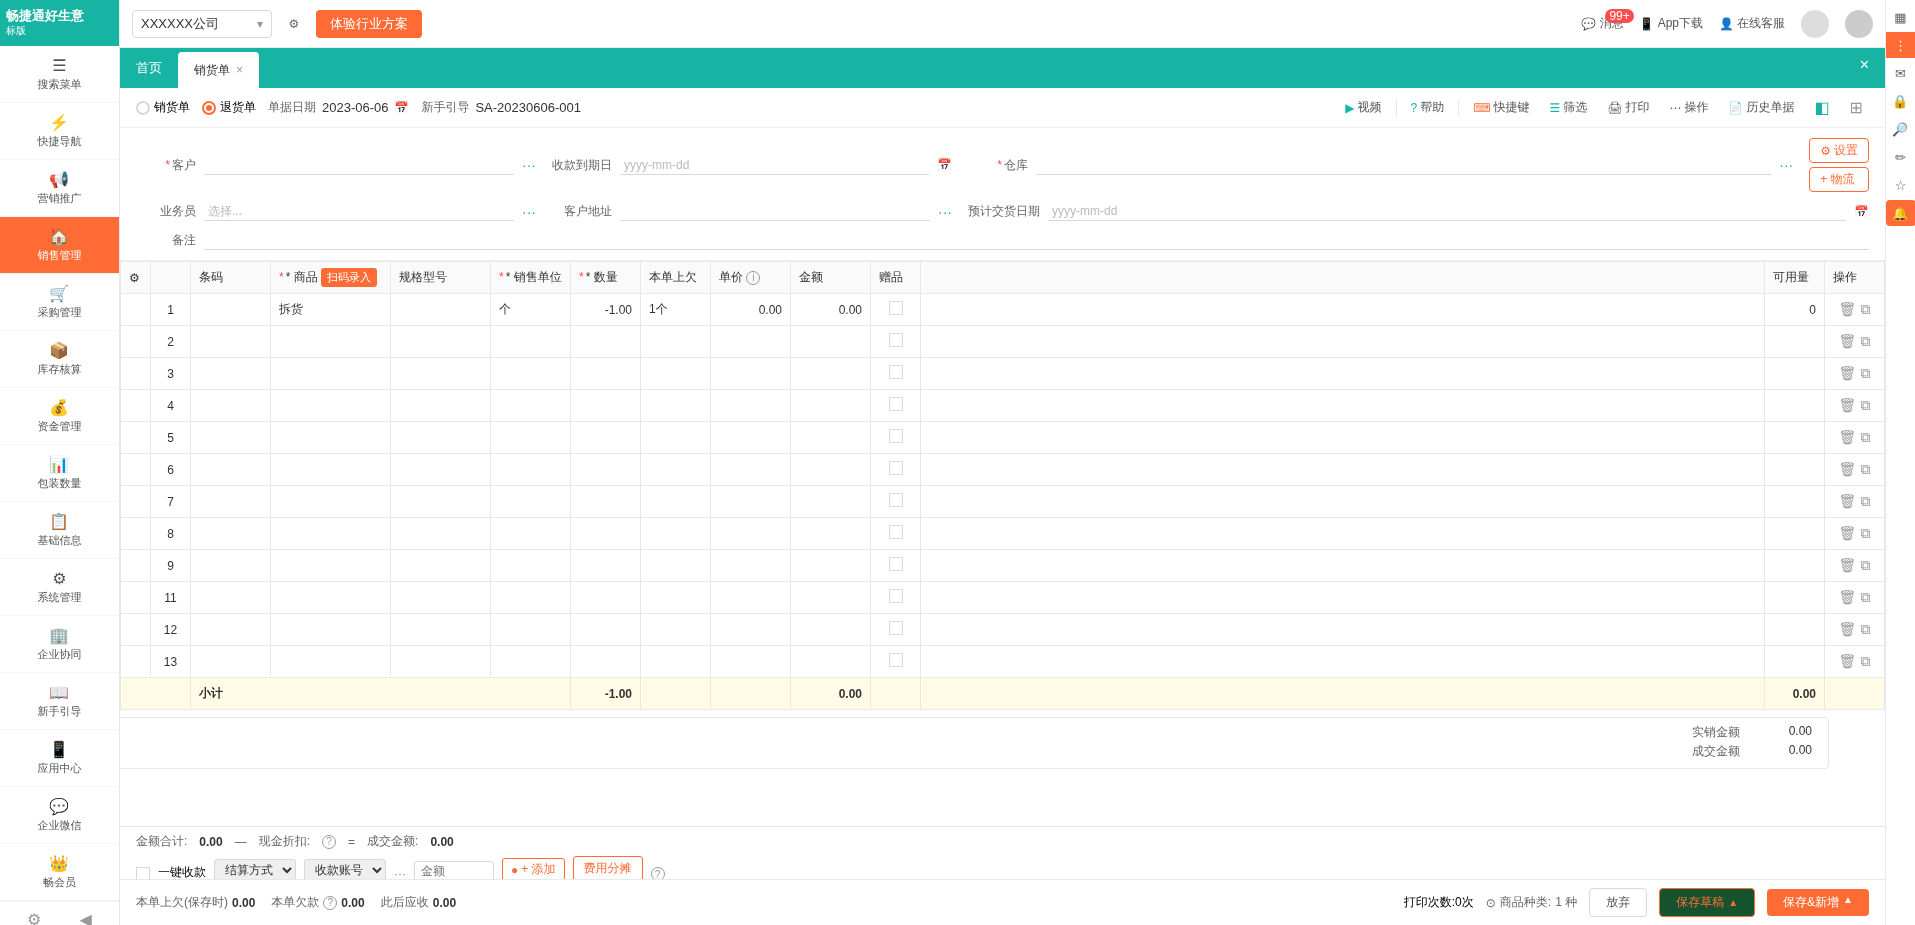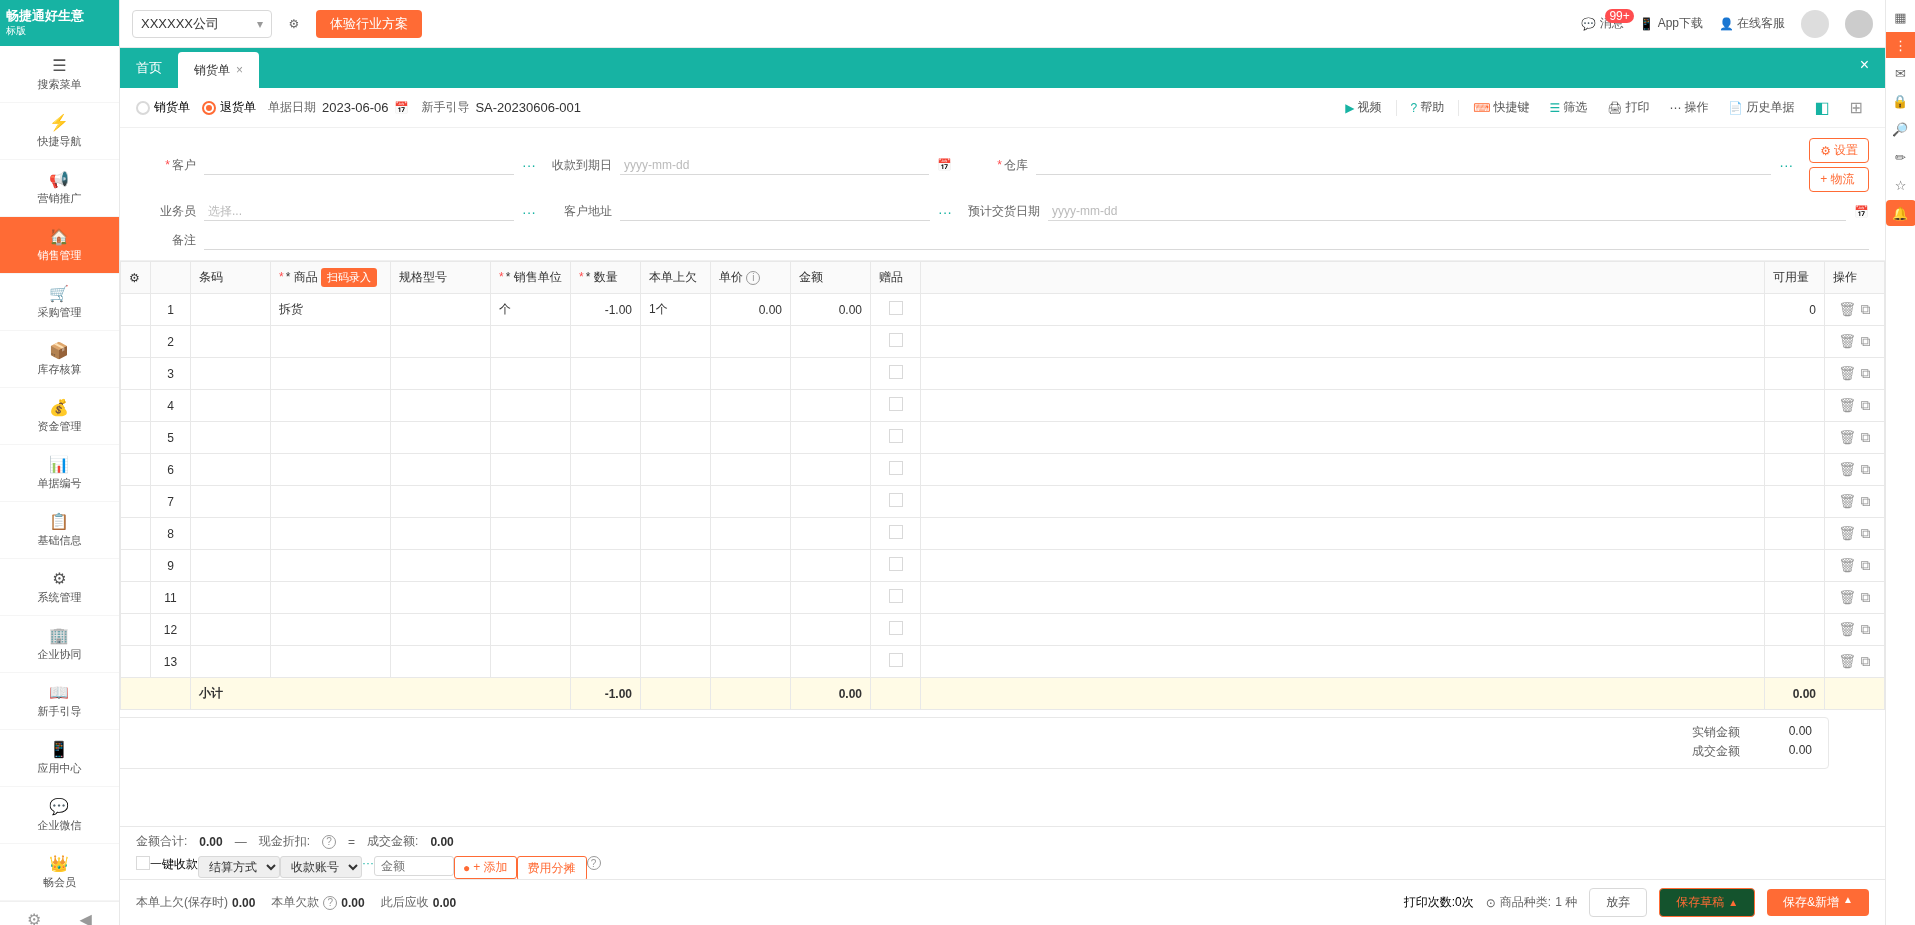--- a/index.html
+++ b/index.html
@@ -93,21 +93,21 @@
     .subtotal-row td { background: #fffbe6; font-weight: bold; }
     .settings-col { width: 30px; text-align: center; color: #666; cursor: pointer; }
 
     
     .bottom-bar { border-top: 1px solid #e8e8e8; padding: 6px 16px; background: #fff; }
     .total-row { display: flex; align-items: center; gap: 12px; margin-bottom: 6px; }
     .total-label { color: #666; }
     .total-value { color: #333; font-weight: bold; }
     .dash { color: #666; }
     .equals { color: #666; }
-    .payment-row { display: flex; align-items: flex-start; }
+    .payment-row { display: flex; align-items: flex-end; gap: 8px; }
     .payment-checkbox { width: 14px; height: 14px; border: 1px solid #d9d9d9; }
     .payment-select { border: 1px solid #d9d9d9; padding: 2px 6px; border-radius: 3px; color: #333; }
     .payment-input { border: 1px solid #d9d9d9; padding: 2px 6px; border-radius: 3px; color: #bbb; width: 80px; }
     .add-btn { background: #fff; border: 1px solid #ff6b35; color: #ff6b35; padding: 2px 8px; border-radius: 3px; cursor: pointer; display: flex; align-items: center; gap: 3px; }
     .fee-split-btn { background: #fff; border: 1px solid #ff6b35; color: #ff6b35; padding: 3px 10px; border-radius: 3px; cursor: pointer; }
 
     
     .footer-bar { display: flex; align-items: center; padding: 8px 16px; background: #fff; border-top: 1px solid #e8e8e8; }
     .footer-stats { display: flex; align-items: center; gap: 16px; color: #666; }
     .footer-stat { display: flex; align-items: center; gap: 4px; }
@@ -168,21 +168,21 @@
       <div class="sidebar-item">
         <span class="item-icon">📦</span>
         <span class="item-label">库存核算</span>
       </div>
       <div class="sidebar-item">
         <span class="item-icon">💰</span>
         <span class="item-label">资金管理</span>
       </div>
       <div class="sidebar-item">
         <span class="item-icon">📊</span>
-        <span class="item-label">单据编号</span>
+        <span class="item-label">包装数量</span>
       </div>
       <div class="sidebar-item">
         <span class="item-icon">📋</span>
         <span class="item-label">基础信息</span>
       </div>
       <div class="sidebar-item">
         <span class="item-icon">⚙</span>
         <span class="item-label">系统管理</span>
       </div>
       <div class="sidebar-item">

